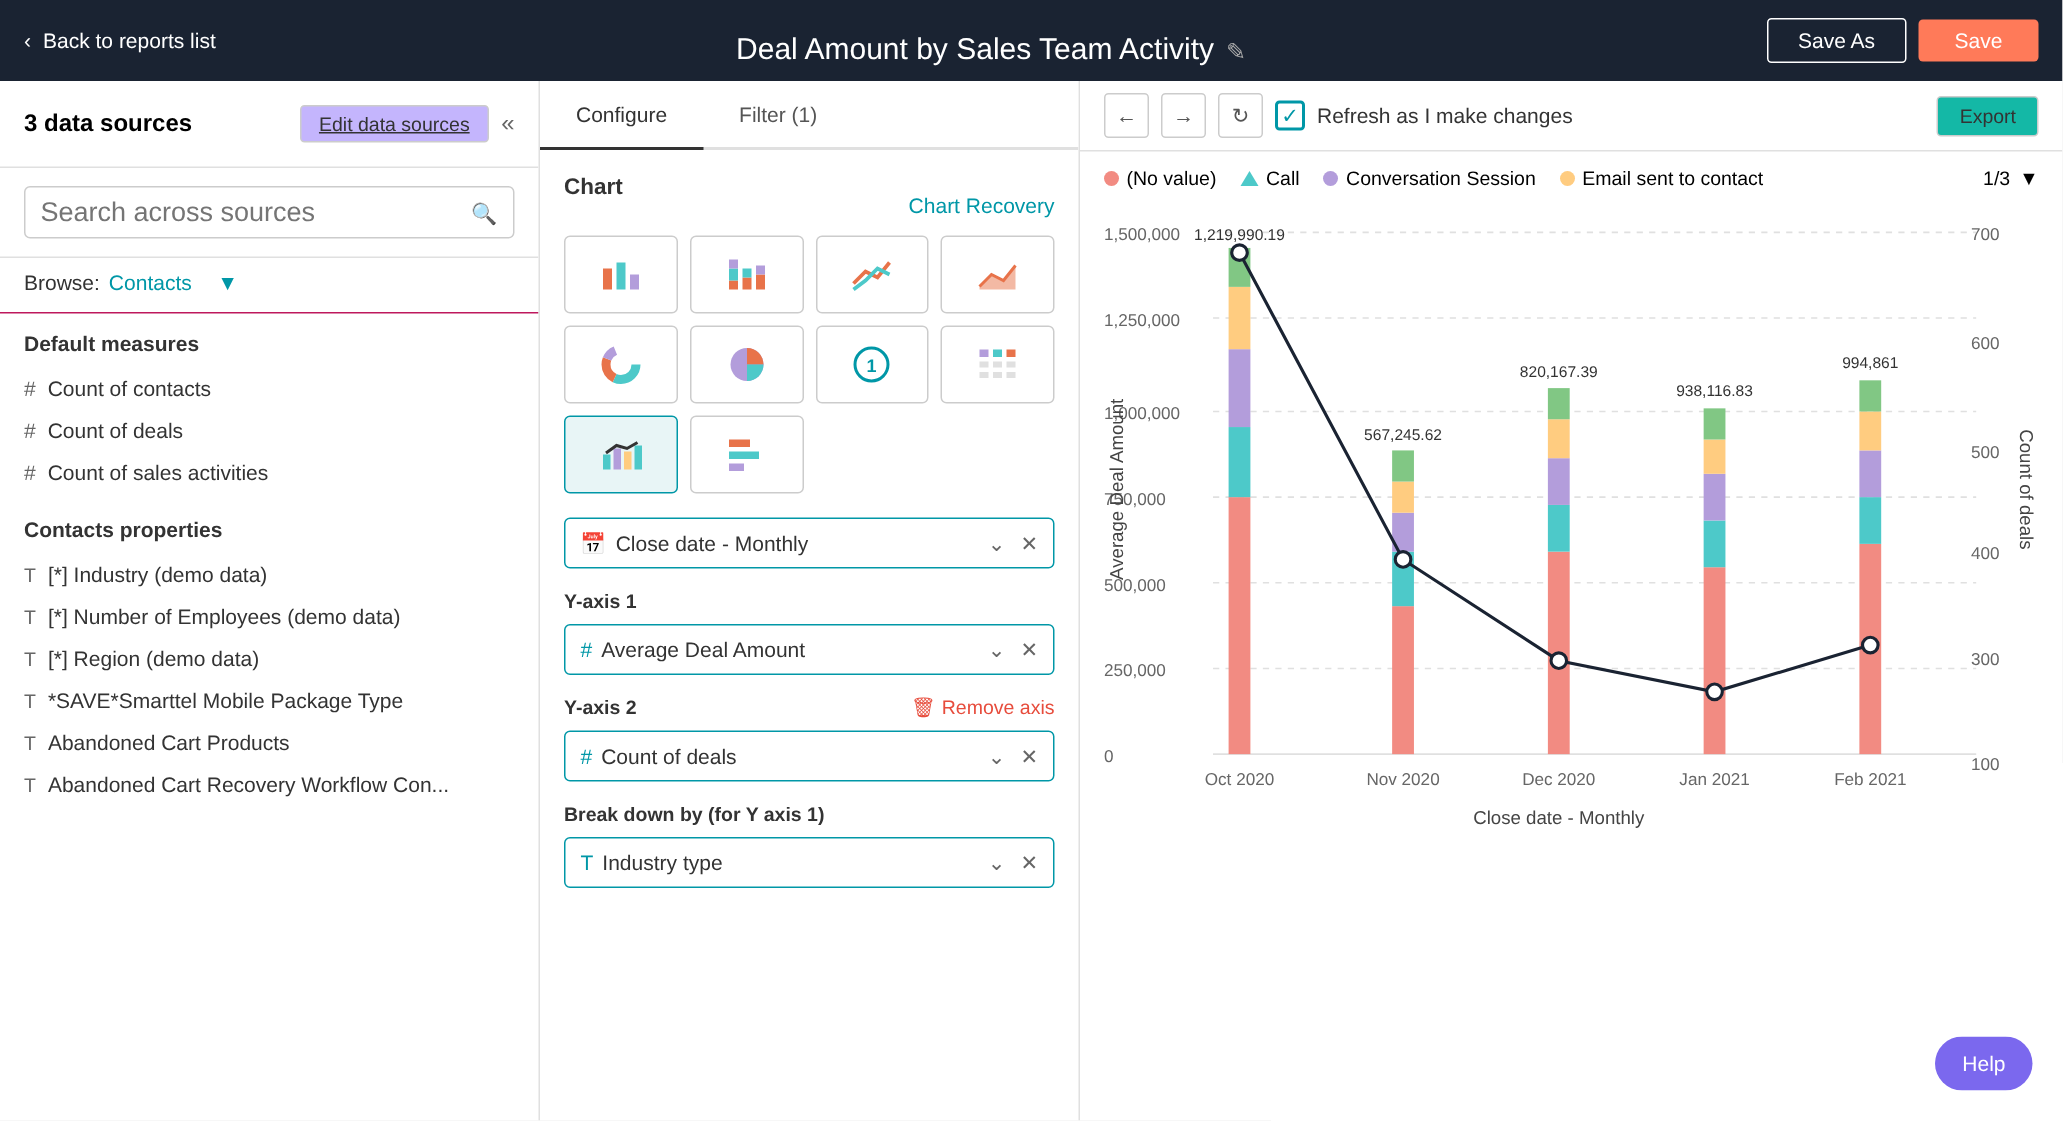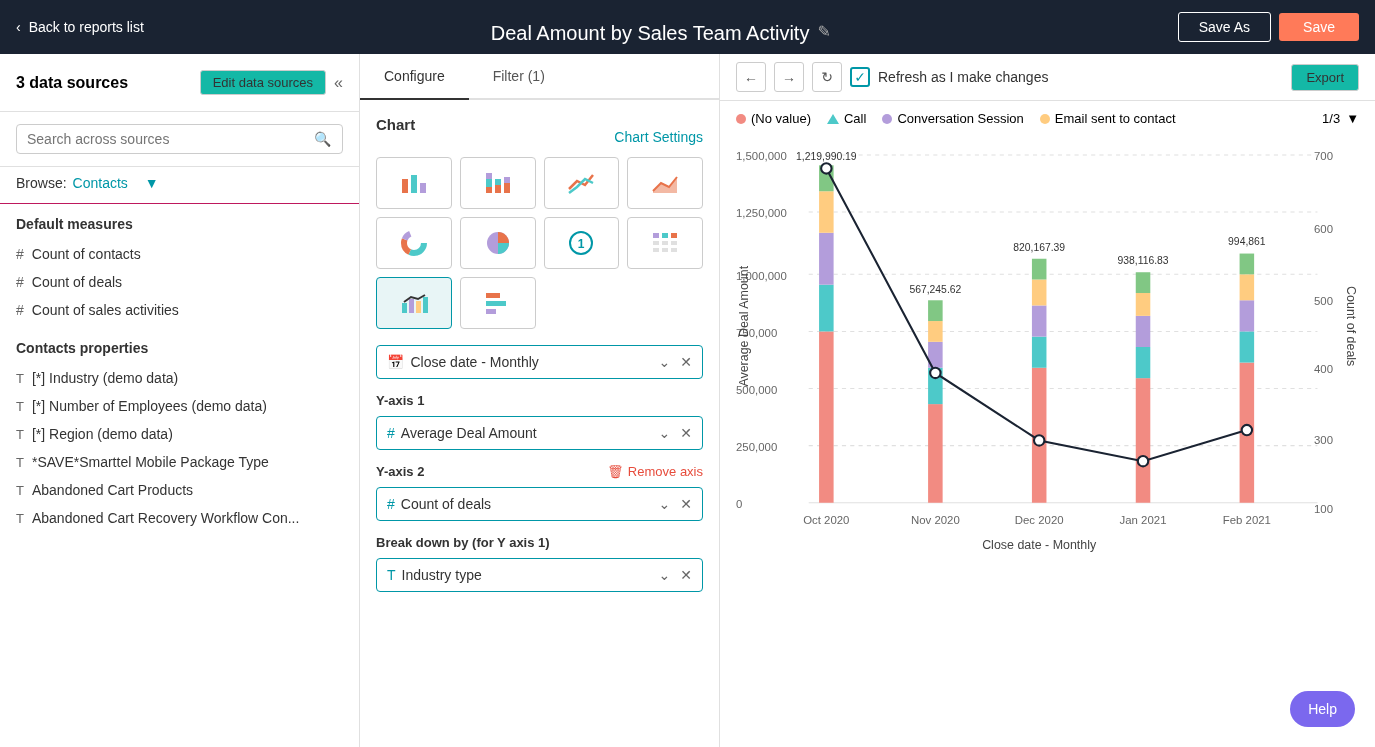--- a/index.html
+++ b/index.html
@@ -4,21 +4,21 @@
   <style>
     * { box-sizing: border-box; margin: 0; padding: 0; }
     body { font-family: -apple-system, BlinkMacSystemFont, 'Segoe UI', sans-serif; font-size: 14px; background: #f5f5f5; }
 
     
     .header {
       display: flex; align-items: center; justify-content: space-between;
       background: #1a2332; color: white; height: 54px; padding: 0 16px;
     }
     .header-left { display: flex; align-items: center; gap: 8px; cursor: pointer; }
-    .header-center { display: flex; align-items: flex-start; gap: 8px; font-size: 20px; font-weight: 500; margin-top: 13px; }
+    .header-center { display: flex; align-items: flex-end; gap: 8px; font-size: 20px; font-weight: 500; margin-top: 13px; }
     .header-right { display: flex; align-items: center; gap: 8px; }
     .btn-save-as {
       background: transparent; color: white; border: 1.5px solid white;
       padding: 6px 20px; border-radius: 3px; cursor: pointer; font-size: 14px;
     }
     .btn-save {
       background: #ff7a59; color: white; border: none;
       padding: 6px 24px; border-radius: 3px; cursor: pointer; font-size: 14px; font-weight: 500;
     }
     .edit-icon { color: #aaa; cursor: pointer; font-size: 16px; }
@@ -31,33 +31,33 @@
       width: 360px; background: white; border-right: 1px solid #e0e0e0;
       overflow-y: auto; flex-shrink: 0;
     }
     .sidebar-header {
       display: flex; align-items: center; justify-content: space-between;
       padding: 16px; border-bottom: 1px solid #e0e0e0;
     }
     .data-sources-count { font-size: 16px; font-weight: 600; }
     .sidebar-header-right { display: flex; align-items: center; gap: 8px; }
     .btn-edit-sources {
-      border: 1.5px solid #ccc; background: #14b8a6; padding: 4px 12px;
-      border-radius: 3px; cursor: pointer; font-size: 13px; color: #333;
+      border: 1.5px solid #ccc; background: #c4b5fd; padding: 4px 12px;
+      border-radius: 3px; cursor: pointer; font-size: 13px; color: #333; text-decoration: underline;
     }
     .collapse-icon { color: #666; cursor: pointer; font-size: 16px; }
 
     .search-container {
       padding: 12px 16px; border-bottom: 1px solid #e0e0e0;
     }
     .search-box {
       display: flex; align-items: center; border: 1px solid #ccc;
       border-radius: 4px; padding: 6px 10px; gap: 8px;
     }
-    .search-input { border: none; outline: none; flex: 1; font-size: 14px; color: #6d28d9; background: transparent; }
+    .search-input { border: none; outline: none; flex: 1; font-size: 18px; color: #6d28d9; background: transparent; }
     .search-icon { color: #666; }
 
     .browse-row {
       padding: 8px 16px 12px; border-bottom: 1px solid #be185d;
       display: flex; align-items: center; gap: 6px; font-size: 14px;
     }
     .browse-label { color: #333; }
     .browse-contacts { color: #0097a7; font-weight: 500; cursor: pointer; display: flex; align-items: center; gap: 17px; }
 
     .sidebar-section { padding: 12px 16px 4px; }
@@ -245,21 +245,21 @@
 
   <div class="middle-panel">
     <div class="tabs">
       <div class="tab active">Configure</div>
       <div class="tab">Filter (1)</div>
     </div>
 
     <div class="panel-section">
       <div style="display:flex;justify-content:space-between;align-items:flex-end;margin-bottom:12px;">
         <span class="panel-section-title">Chart</span>
-        <span class="chart-settings-link">Chart Settings</span>
+        <span class="chart-settings-link">Chart Recovery</span>
       </div>
 
       <div class="chart-grid">
 
         <button class="chart-icon-btn">
           <svg viewBox="0 0 28 28" fill="none">
               <rect x="2" y="10" width="6" height="14" fill="#e8734a"></rect>
               <rect x="11" y="6" width="6" height="18" fill="#4dc9c9"></rect>
               <rect x="20" y="14" width="6" height="10" fill="#b39ddb"></rect>
             </svg>

